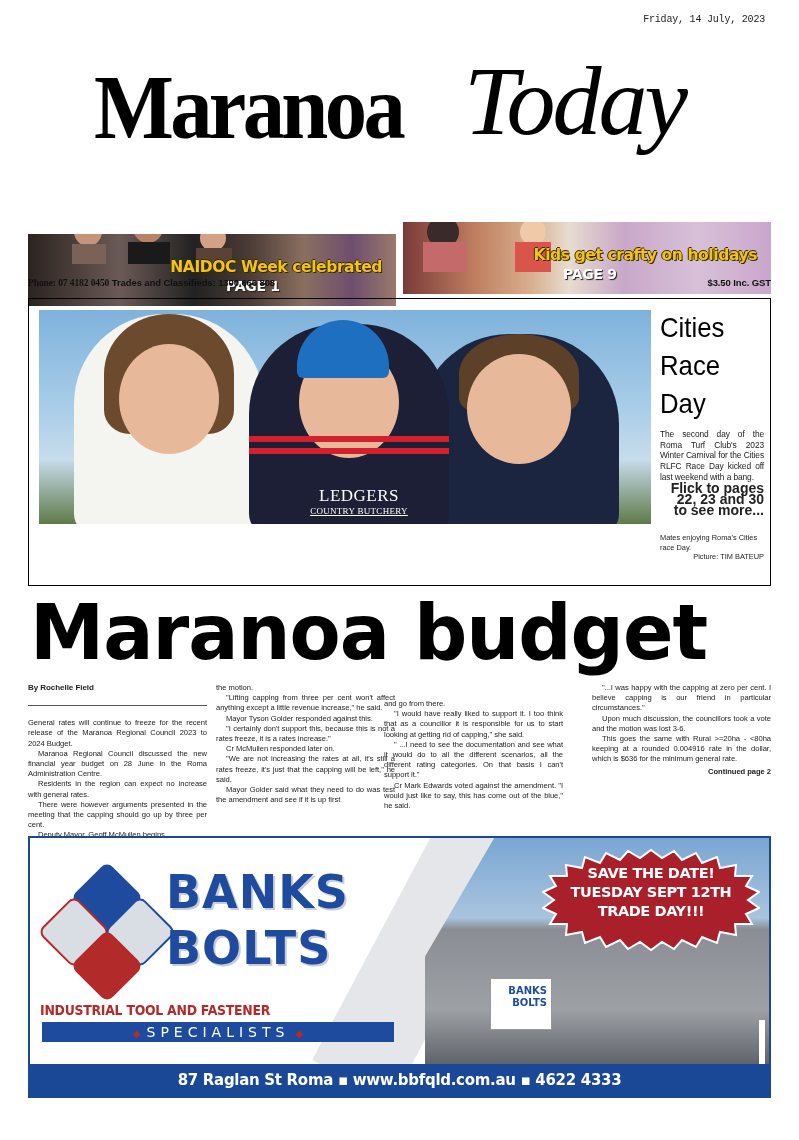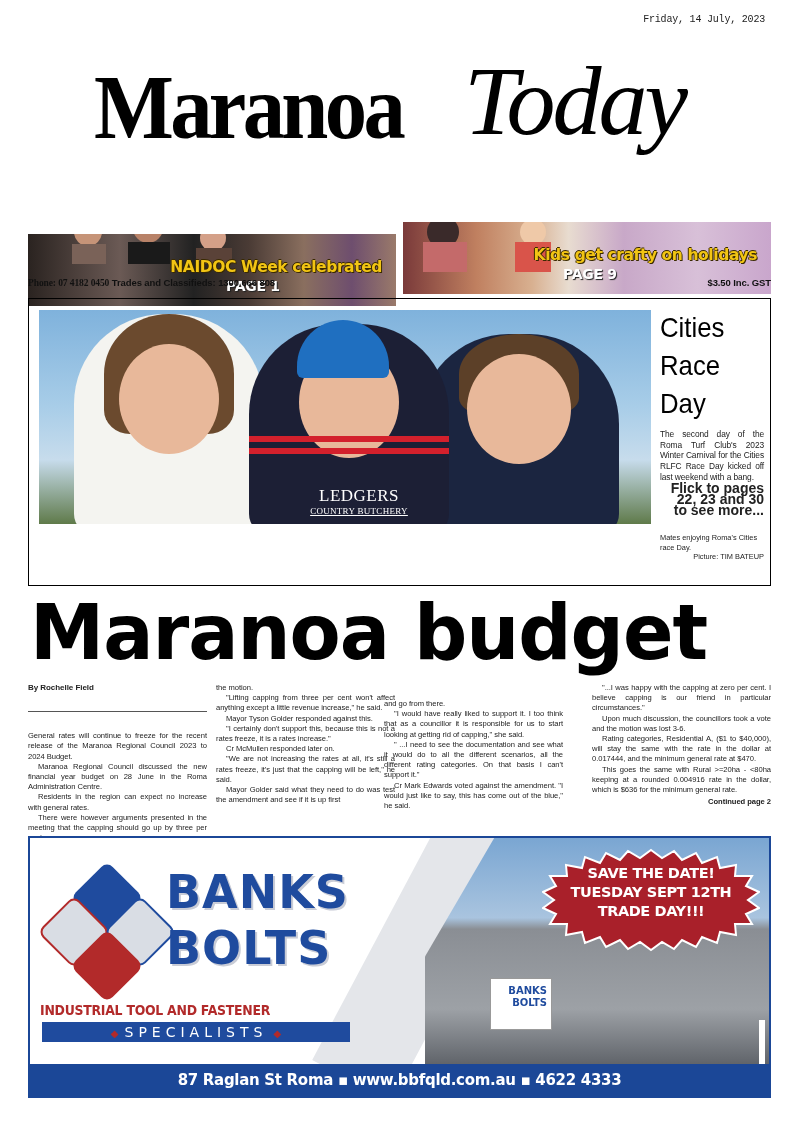--- a/index.html
+++ b/index.html
@@ -50,33 +50,33 @@
   .headline { position: absolute; top: 588px; left: 30px; width: 745px; font-family: "DejaVu Sans", sans-serif; font-weight: bold; font-size: 76px; line-height: 90px; letter-spacing: -1px; color: #000; transform: scaleX(0.98); transform-origin: left; white-space: nowrap; }
 
   .article { position: absolute; top: 683px; left: 28px; width: 743px; height: 148px; }
   .col { position: absolute; top: 0; width: 179px; font-size: 7.6px; line-height: 10.2px; color: #222; text-align: justify; letter-spacing: -0.05px; }
   .col p { text-indent: 0; }
   .col p.ind { text-indent: 10px; }
   .col-1 { left: 0; }
   .col-2 { left: 188px; }
   .col-3 { left: 356px; margin-top: 16px; }
   .col-4 { left: 564px; }
-  .byline { font-weight: bold; font-size: 8px; padding-bottom: 18px; border-bottom: 1px solid #555; margin-bottom: 19px; text-align: left; }
+  .byline { font-weight: bold; font-size: 8px; padding-bottom: 12px; border-bottom: 1px solid #555; margin-bottom: 12px; text-align: left; }
   .continued { text-align: right; font-weight: bold; margin-top: 2px; }
 
   .ad { position: absolute; top: 836px; left: 28px; width: 743px; height: 262px; border: 2px solid #1b4797; background: #fff; overflow: hidden; }
   .ad .logo-mark { position: absolute; left: 12px; top: 30px; width: 130px; height: 130px; }
   .diamond { position: absolute; width: 52px; height: 52px; transform: rotate(45deg); border-radius: 8px; }
   .diamond.top { left: 39px; top: 4px; background: #1f4b9e; }
   .diamond.left { left: 6px; top: 38px; background: #d9dde4; border: 2px solid #b22a2a; }
   .diamond.right { left: 72px; top: 38px; background: #d9dde4; border: 2px solid #1f4b9e; }
   .diamond.bottom { left: 39px; top: 72px; background: #b22a2a; }
   .ad .brand { position: absolute; left: 136px; top: 26px; font-family: "DejaVu Sans", sans-serif; font-weight: bold; font-size: 46px; line-height: 56px; color: #1f4b9e; letter-spacing: 1px; text-shadow: 2px 2px 0 #c9ccd6; }
   .ad .tagline { position: absolute; left: 10px; top: 164px; font-family: "DejaVu Sans", sans-serif; font-size: 14.5px; color: #b22a2a; letter-spacing: -0.3px; font-weight: bold; transform: scaleX(0.86); transform-origin: left; white-space: nowrap; }
-  .ad .specialists { position: absolute; left: 12px; top: 184px; width: 308px; height: 20px; background: #1f4b9e; color: #fff; font-size: 14px; letter-spacing: 5px; text-align: center; line-height: 20px; font-family: "DejaVu Sans", sans-serif; }
+  .ad .specialists { position: absolute; left: 12px; top: 184px; width: 352px; height: 20px; background: #1f4b9e; color: #fff; font-size: 14px; letter-spacing: 5px; text-align: center; line-height: 20px; font-family: "DejaVu Sans", sans-serif; }
   .ad .specialists .dot { color: #b22a2a; font-size: 10px; letter-spacing: 0; padding: 0 6px; }
   .ad .store { position: absolute; left: 395px; top: 0; width: 346px; height: 228px; background: linear-gradient(180deg,#7aa6d2 0%,#a9c4df 35%,#8a8e94 40%,#9da1a6 75%,#5e6268 100%); clip-path: polygon(20% 0, 100% 0, 100% 100%, 0 100%, 0 52%); }
   .ad .gray-band { position: absolute; left: 345px; top: -30px; width: 90px; height: 290px; background: #e4e6ea; transform: rotate(28deg); }
   .ad .sign { position: absolute; left: 460px; top: 140px; width: 62px; height: 52px; background: #fff; border: 1px solid #999; font-family: "DejaVu Sans", sans-serif; font-weight: bold; font-size: 10px; color: #1f4b9e; text-align: right; padding: 6px 4px 0 0; line-height: 12px; }
   .ad .burst { position: absolute; left: 512px; top: 10px; width: 218px; height: 104px; }
   .ad .burst-text { position: absolute; left: 512px; top: 26px; width: 218px; text-align: center; color: #fff; font-family: "DejaVu Sans", sans-serif; font-weight: bold; font-size: 14.5px; line-height: 19px; letter-spacing: -0.4px; }
   .ad .footer { position: absolute; left: 0; bottom: 0; width: 739px; height: 32px; background: #1b4797; color: #fff; text-align: center; font-family: "DejaVu Sans", sans-serif; font-weight: bold; font-size: 15px; line-height: 32px; letter-spacing: -0.3px; }
   .ad .vcode { position: absolute; right: 4px; top: 182px; width: 6px; height: 44px; background: #fff; }
 </style>
 </head>
@@ -178,21 +178,20 @@
   </div>
   <div class="col col-3">
     <p>and go from there.</p>
     <p class="ind">"I would have really liked to support it. I too think that as a councillor it is responsible for us to start looking at getting rid of capping," she said.</p>
     <p class="ind">" ...I need to see the documentation and see what it would do to all the different scenarios, all the different rating categories. On that basis I can't support it."</p>
     <p class="ind">Cr Mark Edwards voted against the amendment. "I would just like to say, this has come out of the blue," he said.</p>
   </div>
   <div class="col col-4">
     <p class="ind">"...I was happy with the capping at zero per cent. I believe capping is our friend in particular circumstances."</p>
     <p class="ind">Upon much discussion, the councillors took a vote and the motion was lost 3-6.</p>
-    <p class="ind">Rating categories, Residential A, ($1 to $40,000), will stay the same with the rate in the dollar at 0.017444, and the minimum general rate at $470.</p>
     <p class="ind">This goes the same with Rural &gt;=20ha - &lt;80ha keeping at a rounded 0.004916 rate in the dollar, which is $636 for the minimum general rate.</p>
     <p class="continued">Continued page 2</p>
   </div>
 </div>
 
 <div class="ad">
   <div class="gray-band"></div>
   <div class="store"></div>
   <div class="sign">
     <div>BANKS</div>

